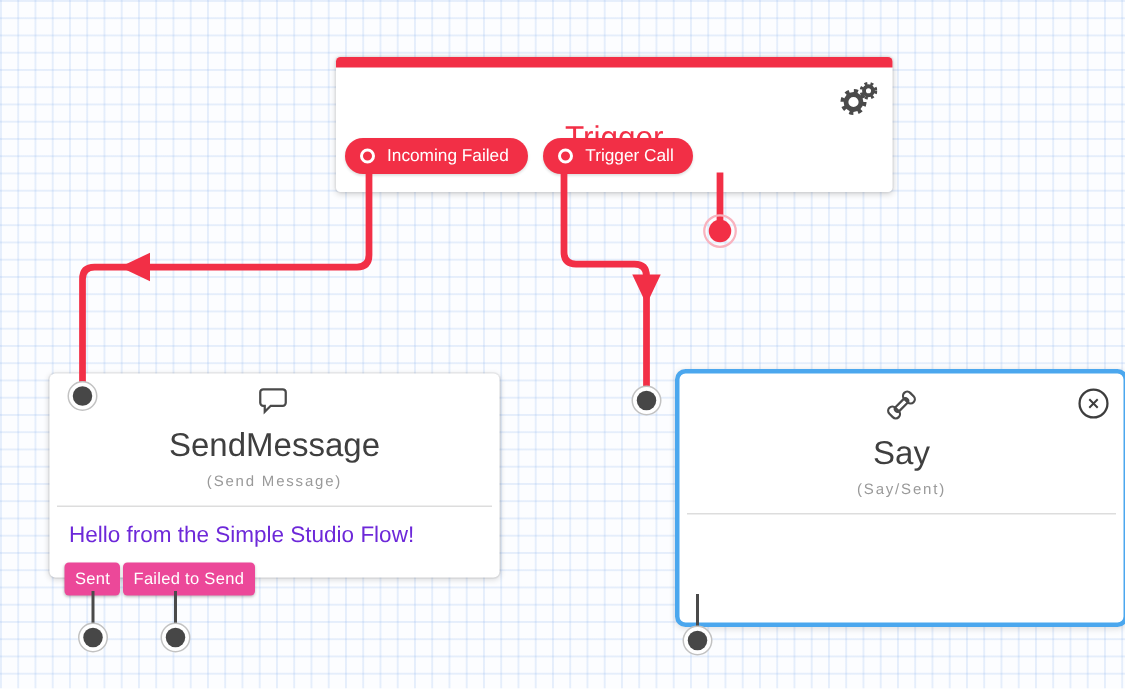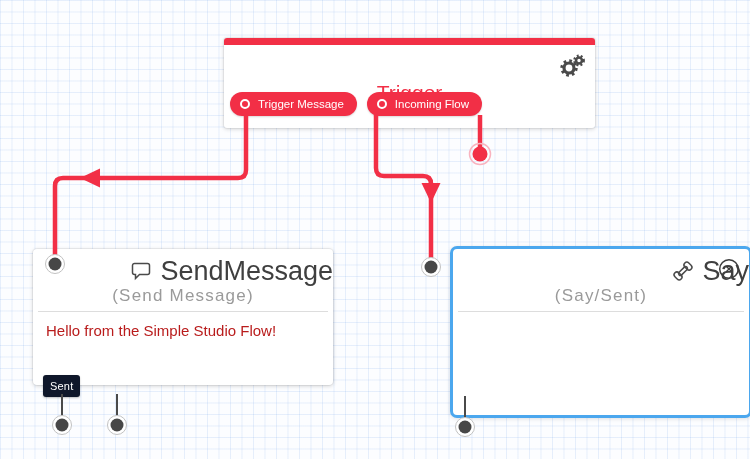--- a/index.html
+++ b/index.html
@@ -61,34 +61,34 @@
   }
   .widget.selected {
     border:3px solid #4ba7ee; border-radius:7px;
     box-shadow:0 1px 4px rgba(0,0,0,0.12);
   }
   .card-sendmessage { left:33px; top:249px; width:300px; height:136px; }
   .card-say { left:409px; top:246px; width:302px; height:172px;margin-left:41px; }
 
   .widget-title {
     display:flex; align-items:center; justify-content:flex-end; gap:7px;
-    margin-top:9px; color:#3f3f3f; font-size:27px; line-height:26px;
+    margin-top:9px; color:#3f3f3f; font-size:22px; line-height:26px;flex-direction:column;
   }
   .widget-subtitle {
     margin-top:5px; text-align:center;
-    color:#9a9a9a; font-size:17px; letter-spacing:1.2px; line-height:14px;
+    color:#9a9a9a; font-size:10px; letter-spacing:1.2px; line-height:14px;
   }
   .widget-divider { margin:8px 5px 0 5px; border-top:1px solid #ddd; }
   .widget-body {
-    padding:9px 13px 0 13px; color:#b91c1c; font-size:15px; line-height:19px;
+    padding:9px 13px 0 13px; color:#6d28d9; font-size:15px; line-height:19px;
     text-align:left;
   }
   .out-tab {
     position:absolute; height:22px; line-height:22px; padding:0 7px;
-    background:#0f172a; color:#fff; font-size:11px; letter-spacing:0.2px;
+    background:#ec4899; color:#fff; font-size:11px; letter-spacing:0.2px;
     border-radius:3px; white-space:nowrap; z-index:3; cursor:pointer;
     box-shadow:0 1px 2px rgba(0,0,0,0.25);
   }
   .tab-sent   { left:10px; top:126px; }
   .tab-failed { left:49px; top:126px; }
   .tab-audio  { left:11px; top:128px; }
 
   .close-btn { position:absolute; right:9px; top:9px; width:22px; height:22px; cursor:pointer; }
 
   .icon-svg { display:block; }
@@ -146,42 +146,43 @@
           <circle cx="10" cy="14" r="7" stroke-width="3.4" stroke-dasharray="2.6 2.9"></circle>
           <circle cx="10" cy="14" r="5" stroke-width="3.2"></circle>
           <circle cx="20" cy="6.5" r="4.6" stroke-width="2.6" stroke-dasharray="1.8 2.0"></circle>
           <circle cx="20" cy="6.5" r="3" stroke-width="2.6"></circle>
         </g>
       </svg>
     </span>
     <div class="pill-row">
       <div class="pill">
         <span class="pill-o"></span>
-        <span>Trigger Message</span>
+        <span>Incoming Failed</span>
       </div>
       <div class="pill">
         <span class="pill-o"></span>
-        <span>Incoming Flow</span>
+        <span>Trigger Call</span>
       </div>
     </div>
   </div>
 
   <div class="widget card-sendmessage">
     <div class="widget-title">
       <span>
         <svg class="icon-svg" width="22" height="19" viewBox="0 0 22 19">
           <path d="M3.5,1.5 h13 a2,2 0 0 1 2,2 v7 a2,2 0 0 1 -2,2 h-8 l-4,4 v-4 h-1 a2,2 0 0 1 -2,-2 v-7 a2,2 0 0 1 2,-2 z" fill="none" stroke="#4a4a4a" stroke-width="1.5"></path>
         </svg>
       </span>
       <span>SendMessage</span>
     </div>
     <div class="widget-subtitle">(Send Message)</div>
     <div class="widget-divider"></div>
     <div class="widget-body">Hello from the Simple Studio Flow!</div>
     <div class="out-tab tab-sent">Sent</div>
+    <div class="out-tab tab-failed">Failed to Send</div>
   </div>
 
   <div class="widget selected card-say">
     <div class="widget-title">
       <span>
         <svg class="icon-svg" width="24" height="24" viewBox="0 0 24 24">
           <g transform="rotate(-45 12 12)" fill="none" stroke="#4a4a4a" stroke-width="1.5">
             <rect x="6.5" y="10.2" width="11" height="3.6" rx="1.8"></rect>
             <rect x="2.2" y="7.6" width="5.6" height="8.8" rx="2.8"></rect>
             <rect x="16.2" y="7.6" width="5.6" height="8.8" rx="2.8"></rect>

